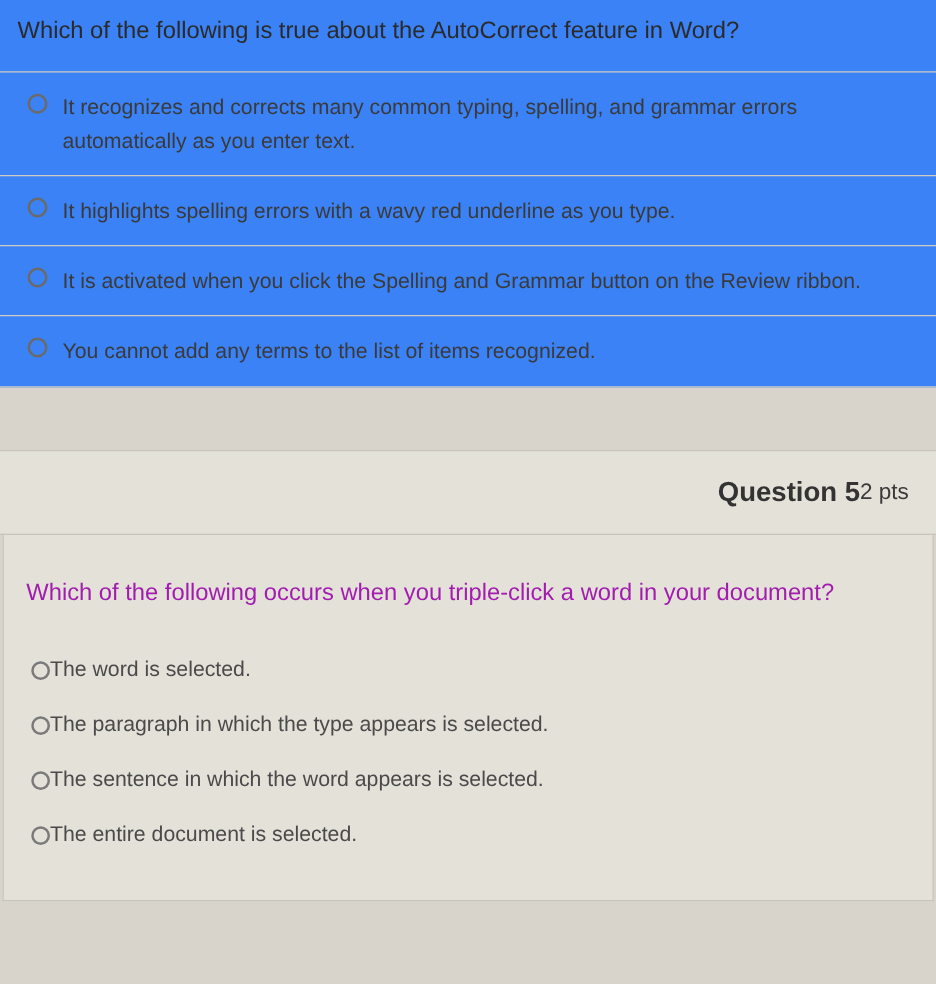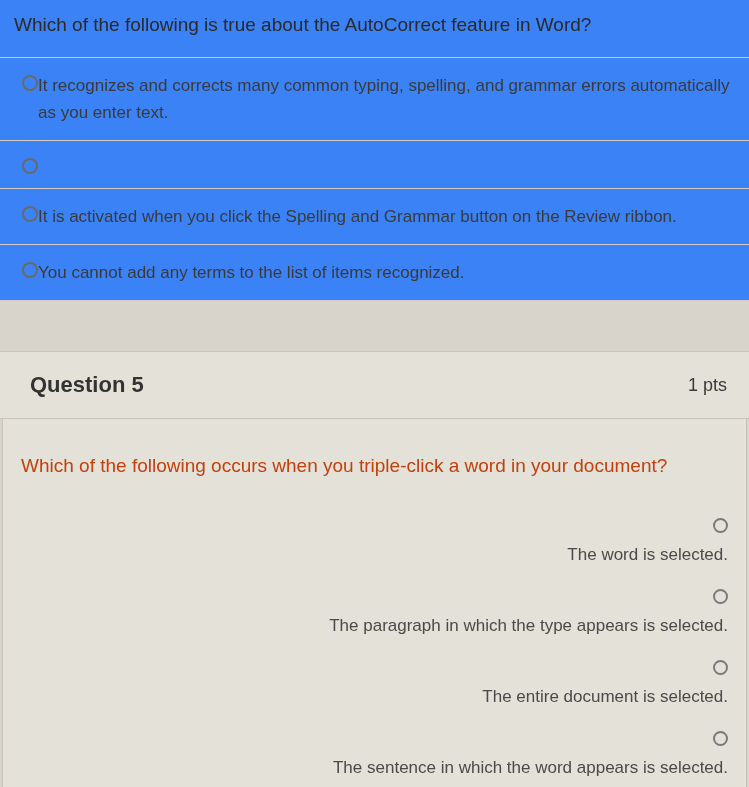--- a/index.html
+++ b/index.html
@@ -25,40 +25,41 @@
       line-height: 1.4;
     }
     .options {
       border-top: 1px solid #d0ccc3;
     }
     .option-row {
       padding: 14px 18px 14px 22px;
       border-bottom: 1px solid #d0ccc3;
       display: flex;
       align-items: flex-start;
+      gap: 12px;
     }
     .radio {
       width: 16px;
       height: 16px;
       min-width: 16px;
       border: 2px solid #6a6a6a;
       border-radius: 50%;
       margin-top: 3px;
       background: transparent;
     }
     .option-text {
       font-size: 17px;
       color: #3a3a3a;
       line-height: 1.6;
     }
     .question-header {
       background: #e4e1d9;
       padding: 20px 22px 20px 30px;
       display: flex;
-      justify-content: space-between;
+      justify-content: flex-end;
       align-items: center;
       border-bottom: 1px solid #c8c4bb;
       border-top: 1px solid #c8c4bb;
     }
     .question-title {
       font-size: 22px;
       font-weight: 700;
       color: #333;
     }
     .question-points {
@@ -67,32 +68,30 @@
     }
     .question-block-2 {
       background: #e4e1d9;
       border: 1px solid #c8c4bb;
       border-top: none;
       margin: 0 2px;
     }
     .question-text-2 {
       padding: 34px 18px 26px 18px;
       font-size: 19px;
-      color: #c2410c;
+      color: #a21caf;
       line-height: 1.4;
     }
     .options-2 {
       padding: 0 18px 30px 22px;
     }
     .option-row-2 {
       padding: 12px 0;
       display: flex;
-      align-items: flex-end;
-      gap: 12px;
-      flex-direction: column;
+      align-items: center;
     }
     .option-text-2 {
       font-size: 17px;
       color: #4a4a4a;
     }
     .radio-2 {
       width: 15px;
       height: 15px;
       min-width: 15px;
       border: 2px solid #7a7a7a;
@@ -105,51 +104,52 @@
 
 <div class="question-block">
   <div class="question-text">Which of the following is true about the AutoCorrect feature in Word?</div>
   <div class="options">
     <div class="option-row">
       <div class="radio"></div>
       <div class="option-text">It recognizes and corrects many common typing, spelling, and grammar errors automatically as you enter text.</div>
     </div>
     <div class="option-row">
       <div class="radio"></div>
+      <div class="option-text">It highlights spelling errors with a wavy red underline as you type.</div>
     </div>
     <div class="option-row">
       <div class="radio"></div>
       <div class="option-text">It is activated when you click the Spelling and Grammar button on the Review ribbon.</div>
     </div>
     <div class="option-row">
       <div class="radio"></div>
       <div class="option-text">You cannot add any terms to the list of items recognized.</div>
     </div>
   </div>
 </div>
 
 <div>
   <div class="question-header">
     <div class="question-title">Question 5</div>
-    <div class="question-points">1 pts</div>
+    <div class="question-points">2 pts</div>
   </div>
   <div class="question-block-2">
     <div class="question-text-2">Which of the following occurs when you triple-click a word in your document?</div>
     <div class="options-2">
       <div class="option-row-2">
         <div class="radio-2"></div>
         <div class="option-text-2">The word is selected.</div>
       </div>
       <div class="option-row-2">
         <div class="radio-2"></div>
         <div class="option-text-2">The paragraph in which the type appears is selected.</div>
       </div>
       <div class="option-row-2">
         <div class="radio-2"></div>
-        <div class="option-text-2">The entire document is selected.</div>
+        <div class="option-text-2">The sentence in which the word appears is selected.</div>
       </div>
       <div class="option-row-2">
         <div class="radio-2"></div>
-        <div class="option-text-2">The sentence in which the word appears is selected.</div>
+        <div class="option-text-2">The entire document is selected.</div>
       </div>
     </div>
   </div>
 </div>
 
 </body></html>

